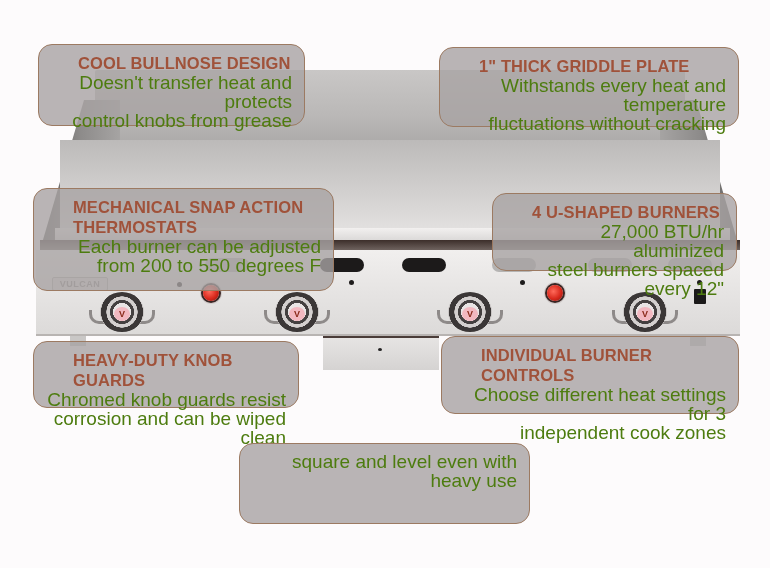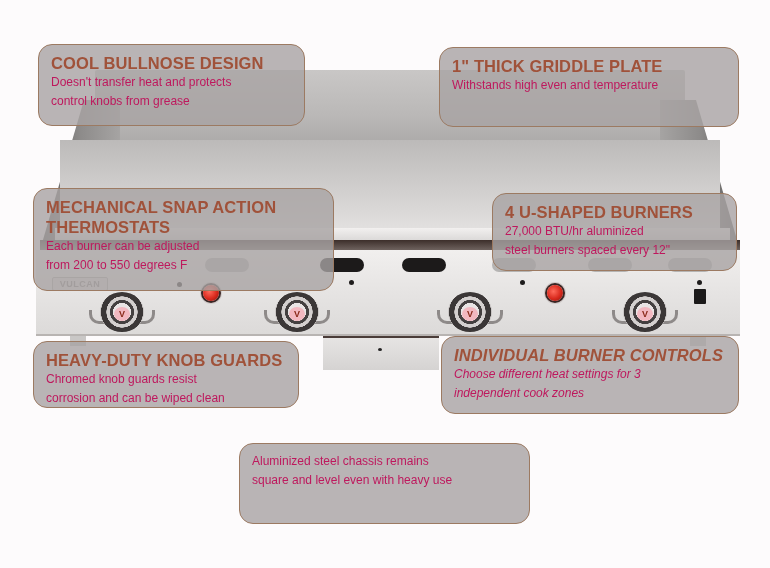--- a/index.html
+++ b/index.html
@@ -87,34 +87,36 @@
       padding: 8px 12px 8px 12px;
     }
     .callout .title {
       display: block;
       color: #a0523a;
       font-family: "Liberation Sans", sans-serif;
       font-weight: bold;
       font-size: 16.5px;
       line-height: 20px;
       letter-spacing: .1px;
+      margin-left: 27px;
     }
     .callout .desc {
       display: block;
-      color: #be185d;
+      color: #4d7c0f;
       font-family: "Liberation Sans", sans-serif;
-      font-size: 12px;
+      font-size: 19px;
       line-height: 19px;
+      text-align: right;
     }
     #c-bullnose   { left: 38px;  top: 44px;  width: 267px; height: 82px; }
     #c-plate      { left: 439px; top: 47px;  width: 300px; height: 80px; }
     #c-thermo     { left: 33px;  top: 188px; width: 301px; height: 103px; }
     #c-burners    { left: 492px; top: 193px; width: 245px; height: 78px; }
     #c-knobguards { left: 33px;  top: 341px; width: 266px; height: 67px; }
-    #c-controls   { left: 441px; top: 336px; width: 298px; height: 78px; font-style: italic; }
+    #c-controls   { left: 441px; top: 336px; width: 298px; height: 78px; }
     #c-frame      { left: 239px; top: 443px; width: 291px; height: 81px; }
   </style>
 </head>
 <body>
 
 <div class="stage">
 
   <div class="griddle">
     <div class="backsplash"></div>
     <div class="side-left"></div>
@@ -171,21 +173,22 @@
   </div>
 
   <div class="callout" id="c-bullnose">
     <span class="title">COOL BULLNOSE DESIGN</span>
     <span class="desc">Doesn't transfer heat and protects</span>
     <span class="desc">control knobs from grease</span>
   </div>
 
   <div class="callout" id="c-plate">
     <span class="title">1" THICK GRIDDLE PLATE</span>
-    <span class="desc">Withstands high even and temperature</span>
+    <span class="desc">Withstands every heat and temperature</span>
+    <span class="desc">fluctuations without cracking</span>
   </div>
 
   <div class="callout" id="c-thermo">
     <span class="title">MECHANICAL SNAP ACTION</span>
     <span class="title">THERMOSTATS</span>
     <span class="desc">Each burner can be adjusted</span>
     <span class="desc">from 200 to 550 degrees F</span>
   </div>
 
   <div class="callout" id="c-burners">
@@ -200,16 +203,15 @@
     <span class="desc">corrosion and can be wiped clean</span>
   </div>
 
   <div class="callout" id="c-controls">
     <span class="title">INDIVIDUAL BURNER CONTROLS</span>
     <span class="desc">Choose different heat settings for 3</span>
     <span class="desc">independent cook zones</span>
   </div>
 
   <div class="callout" id="c-frame">
-    <span class="desc">Aluminized steel chassis remains</span>
     <span class="desc">square and level even with heavy use</span>
   </div>
 </div>
 
 </body></html>

